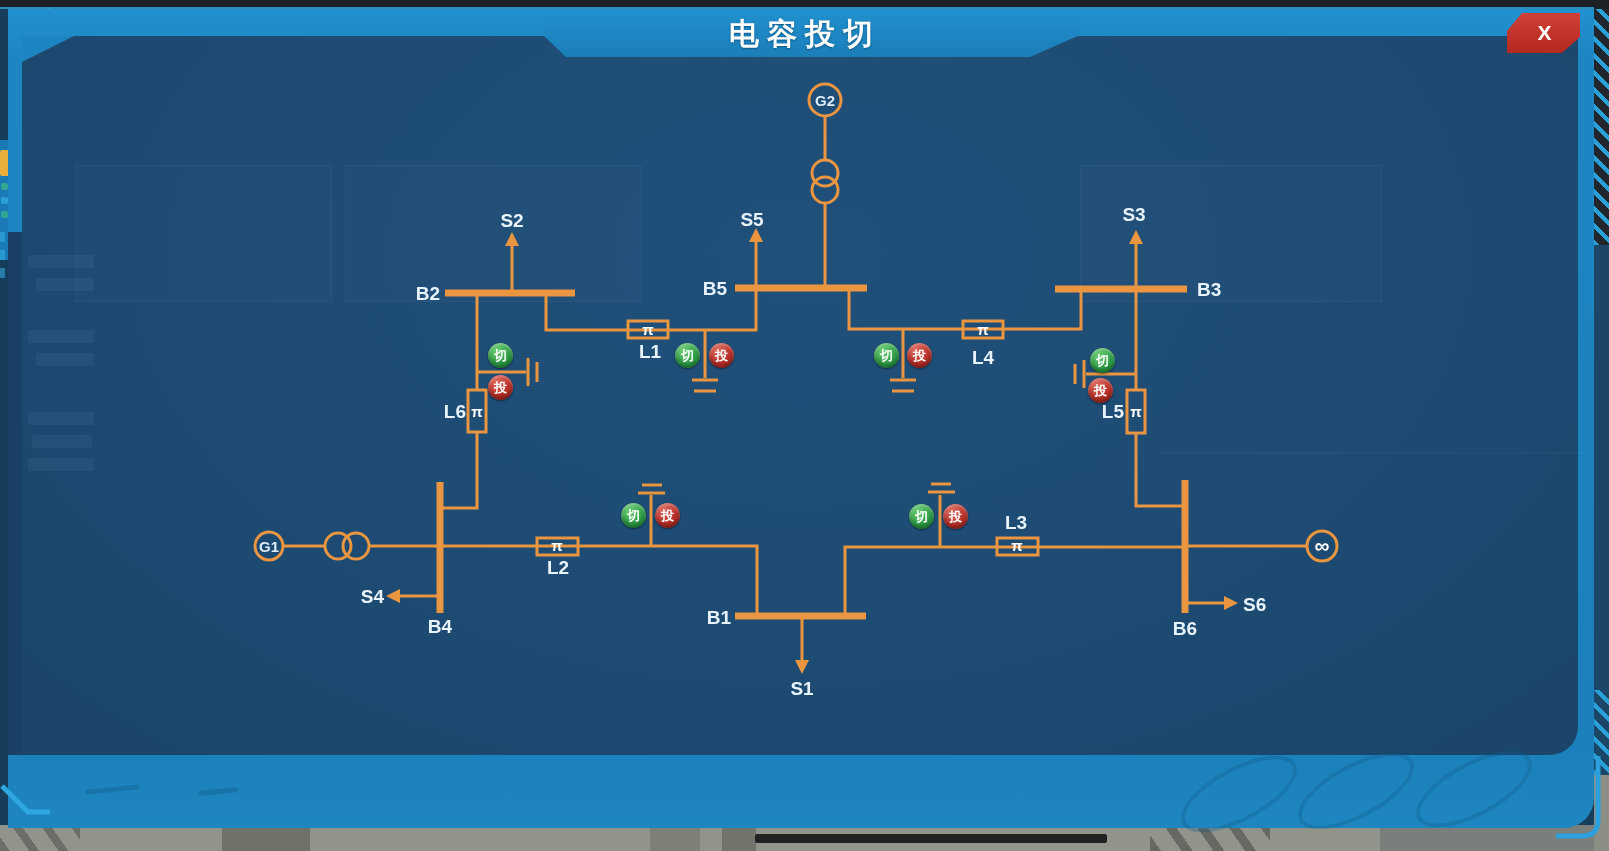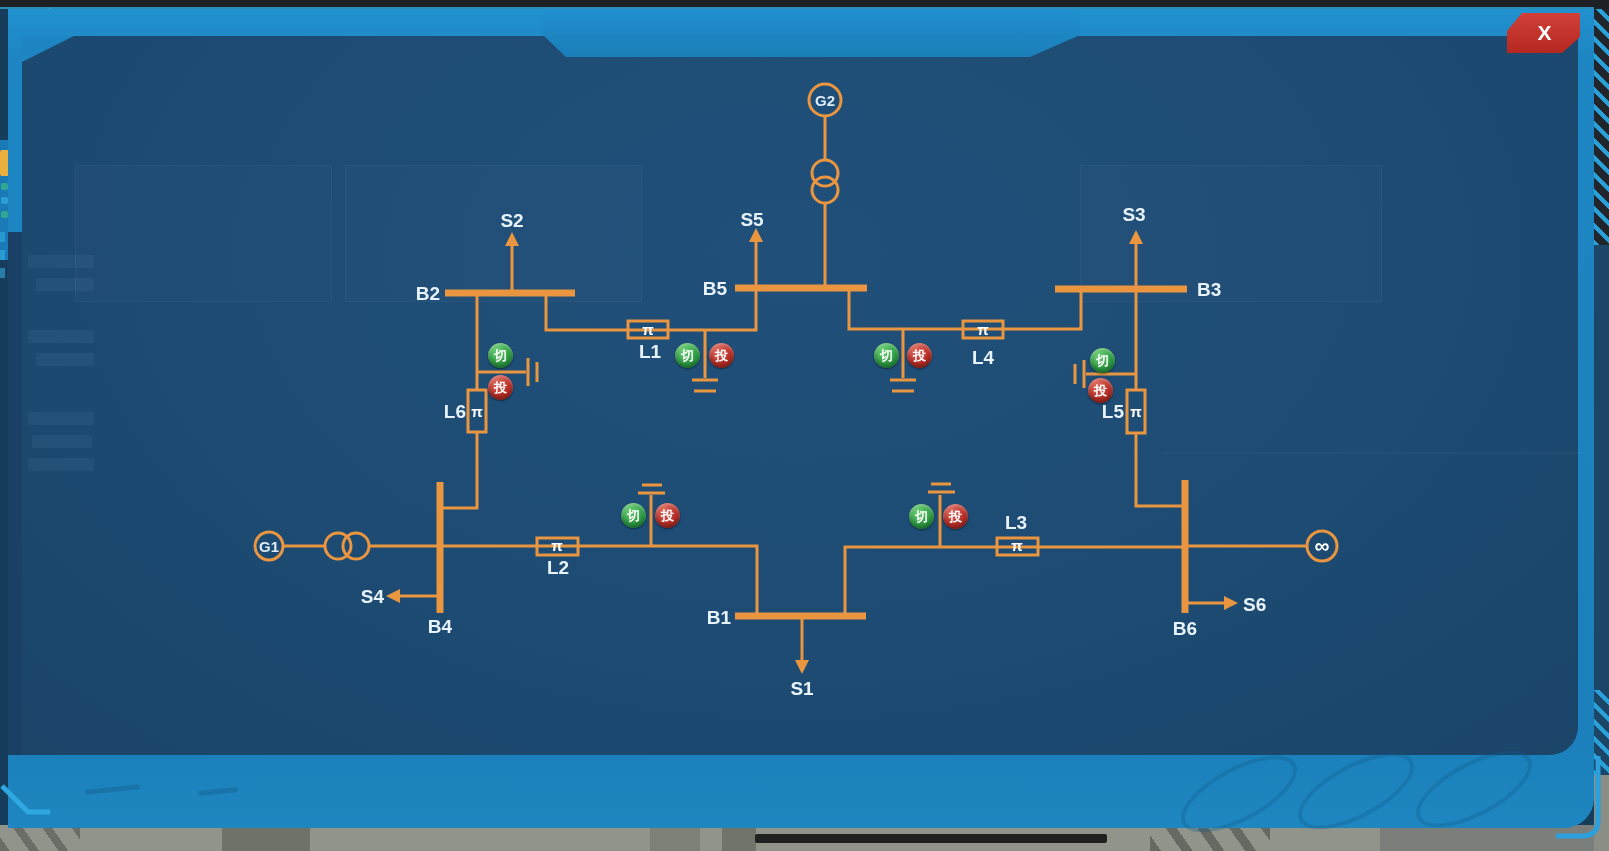--- a/index.html
+++ b/index.html
@@ -141,20 +141,21 @@
     <div class="ghost-bar" style="left:14px;top:242px;width:58px;"></div>
     <div class="ghost-bar" style="left:6px;top:294px;width:66px;"></div>
     <div class="ghost-bar" style="left:14px;top:317px;width:58px;"></div>
     <div class="ghost-bar" style="left:6px;top:376px;width:66px;"></div>
     <div class="ghost-bar" style="left:10px;top:399px;width:60px;"></div>
     <div class="ghost-bar" style="left:6px;top:422px;width:66px;"></div>
   </div>
   <div class="panel-chamfer"></div>
 
   <div class="band-tall"></div>
+  <div class="window-title">电容投切</div>
   <button class="close-btn">
     <span>X</span>
   </button>
 
   <svg class="diagram" viewBox="0 0 1609 851" fill="none" stroke="#ea9540" stroke-width="3">
 
     <path d="M735 288 H867" stroke-width="7"></path>
     <path d="M445 293 H575" stroke-width="7"></path>
     <path d="M1055 289 H1187" stroke-width="7"></path>
     <path d="M440 482 V613" stroke-width="7"></path>

